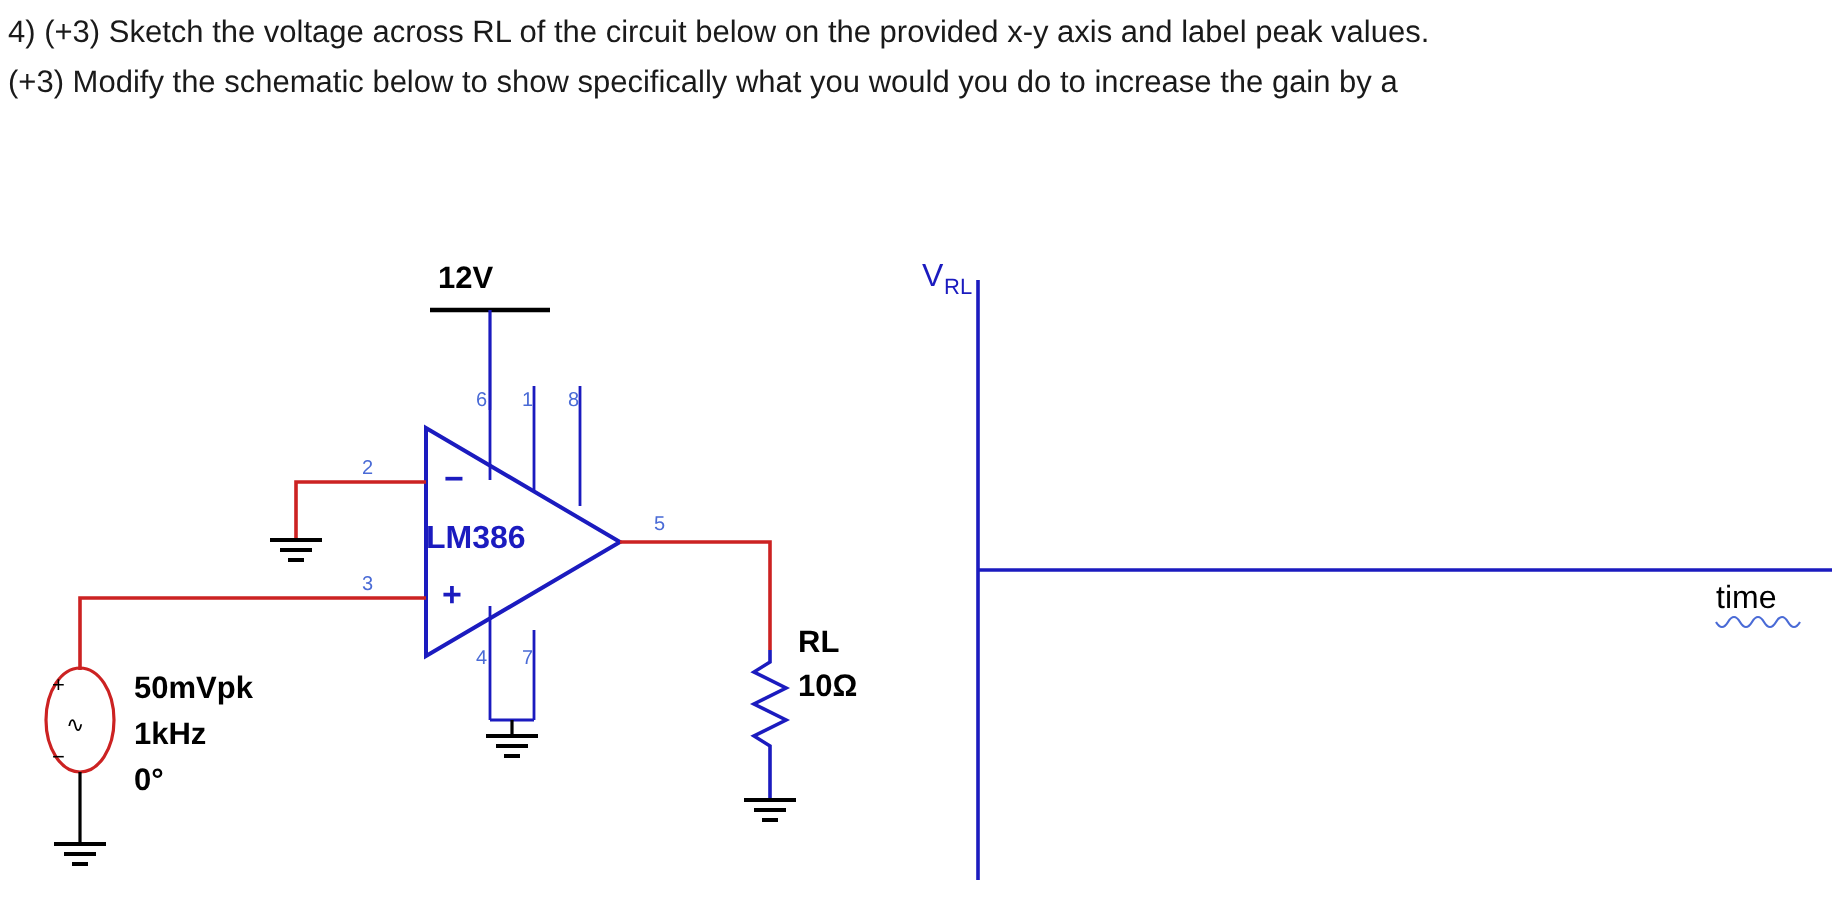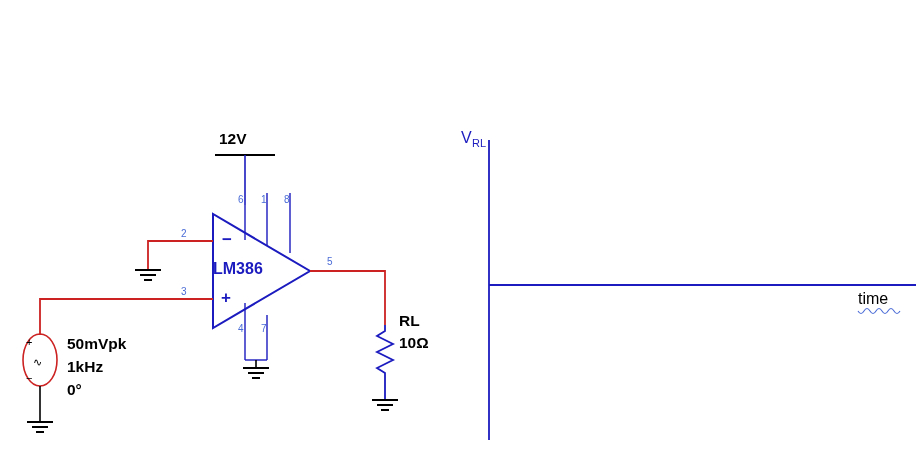--- a/index.html
+++ b/index.html
@@ -81,20 +81,22 @@
   .time-lbl {
     font-family: "Liberation Sans", sans-serif;
     font-size: 16px;
     fill: #000000;
   }
 </style>
 </head>
 <body>
 
 <div id="question-text">
+  <p>4) (+3) Sketch the voltage across RL of the circuit below on the provided x-y axis and label peak values.</p>
+  <p>(+3) Modify the schematic below to show specifically what you would you do to increase the gain by a</p>
 </div>
 
 <div id="diagram-area">
 
   <svg class="fig" width="924" height="341" viewBox="0 0 924 341">
 
     <g>
 
       <g>
         <line x1="215" y1="45" x2="275" y2="45" stroke="#000000" stroke-width="2.2"></line>

